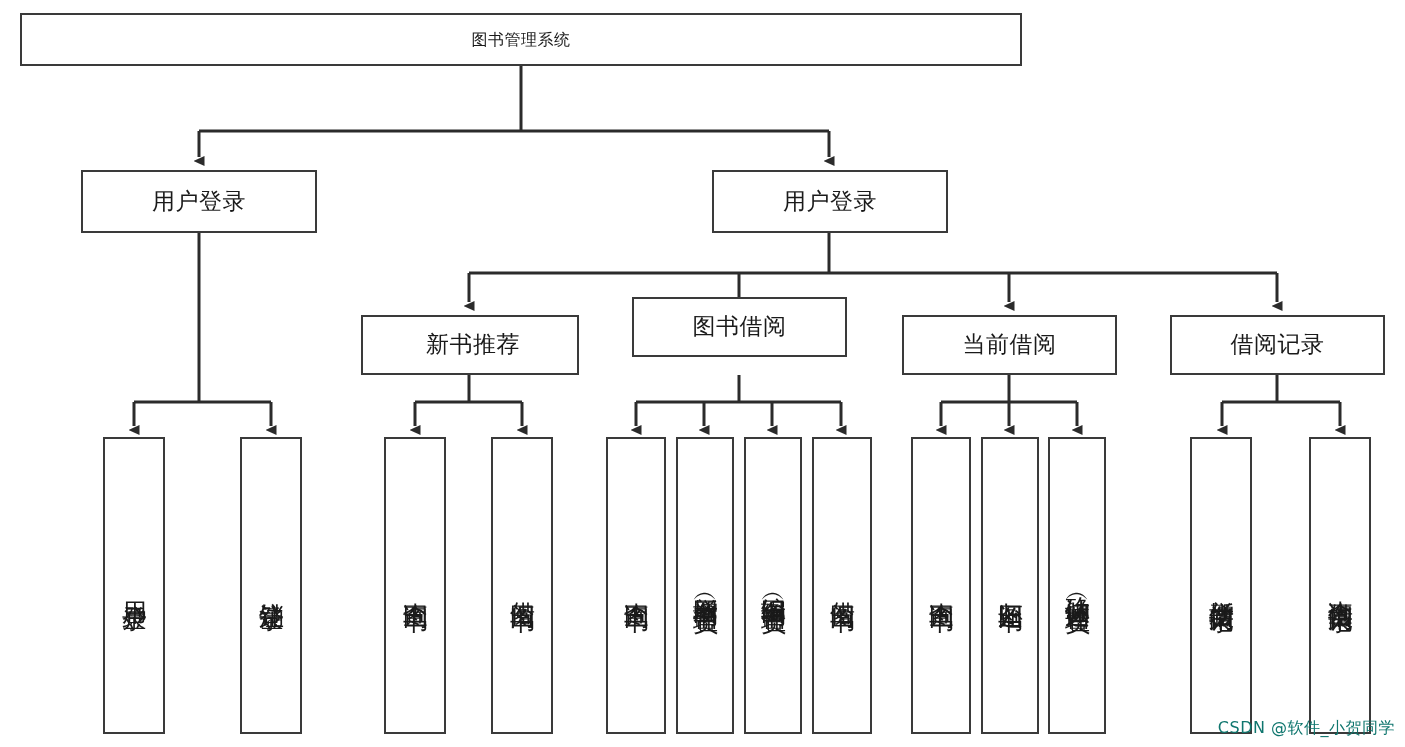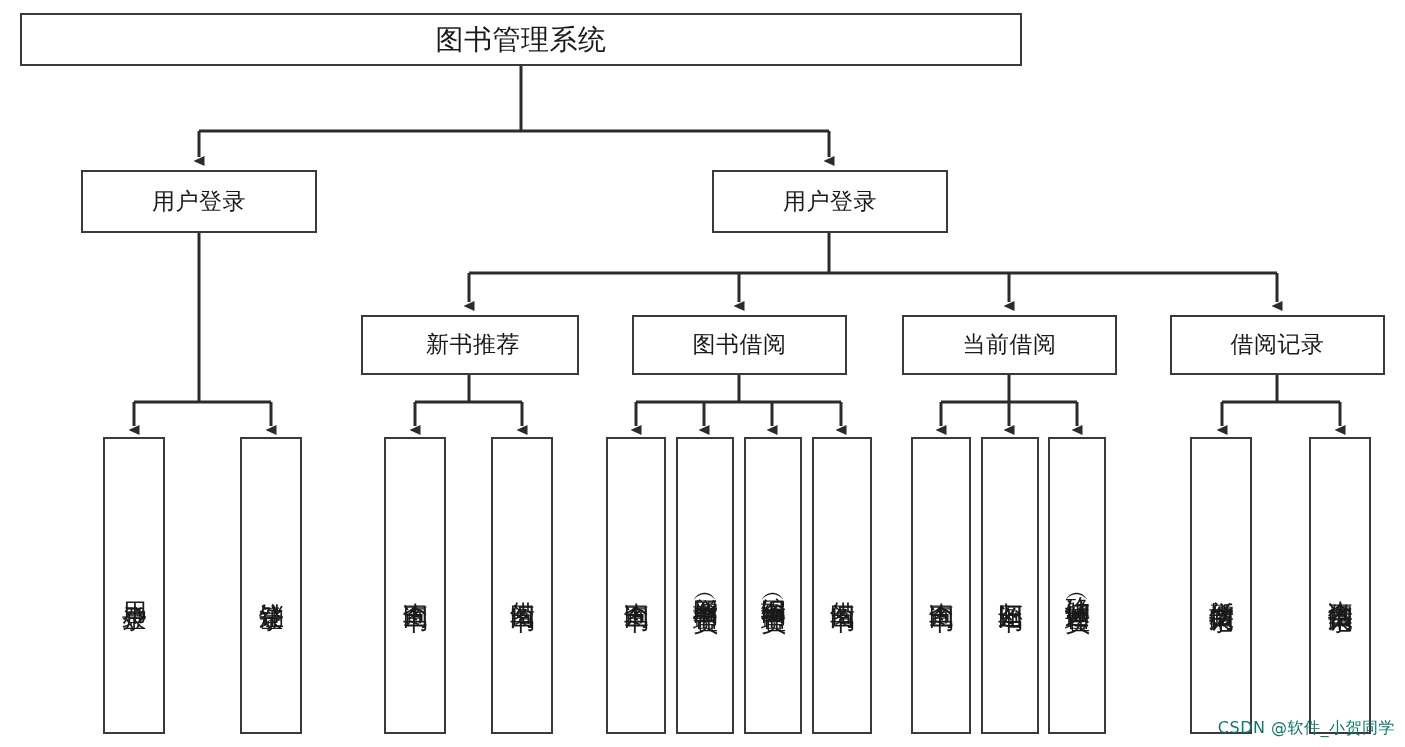--- a/index.html
+++ b/index.html
@@ -38,21 +38,21 @@
   .node.h {
     
   }
   .node.h .label {
     font-size: 23px;
     line-height: 1.2;
     letter-spacing: 0.5px;
     white-space: nowrap;
   }
   .node.root .label {
-    font-size: 28px;
+    font-size: 16px;
   }
   .node.v {
     
     align-items: center;
     justify-content: center;
   }
   .node.v .label {
     writing-mode: vertical-rl;
     text-orientation: upright;
     font-size: 25px;
@@ -134,21 +134,21 @@
   <div class="node h" style="left:81px; top:170px; width:236px; height:63px;">
     <span class="label">用户登录</span>
   </div>
   <div class="node h" style="left:712px; top:170px; width:236px; height:63px;">
     <span class="label">用户登录</span>
   </div>
 
   <div class="node h" style="left:361px; top:315px; width:218px; height:60px;padding-left:6px;">
     <span class="label">新书推荐</span>
   </div>
-  <div class="node h" style="left:632px; top:315px; width:215px; height:60px;">
+  <div class="node h" style="left:632px; top:297px; width:215px; height:60px;">
     <span class="label">图书借阅</span>
   </div>
   <div class="node h" style="left:902px; top:315px; width:215px; height:60px;">
     <span class="label">当前借阅</span>
   </div>
   <div class="node h" style="left:1170px; top:315px; width:215px; height:60px;">
     <span class="label">借阅记录</span>
   </div>
 
   <div class="node v" style="left:103px; top:437px; width:62px; height:297px;">

